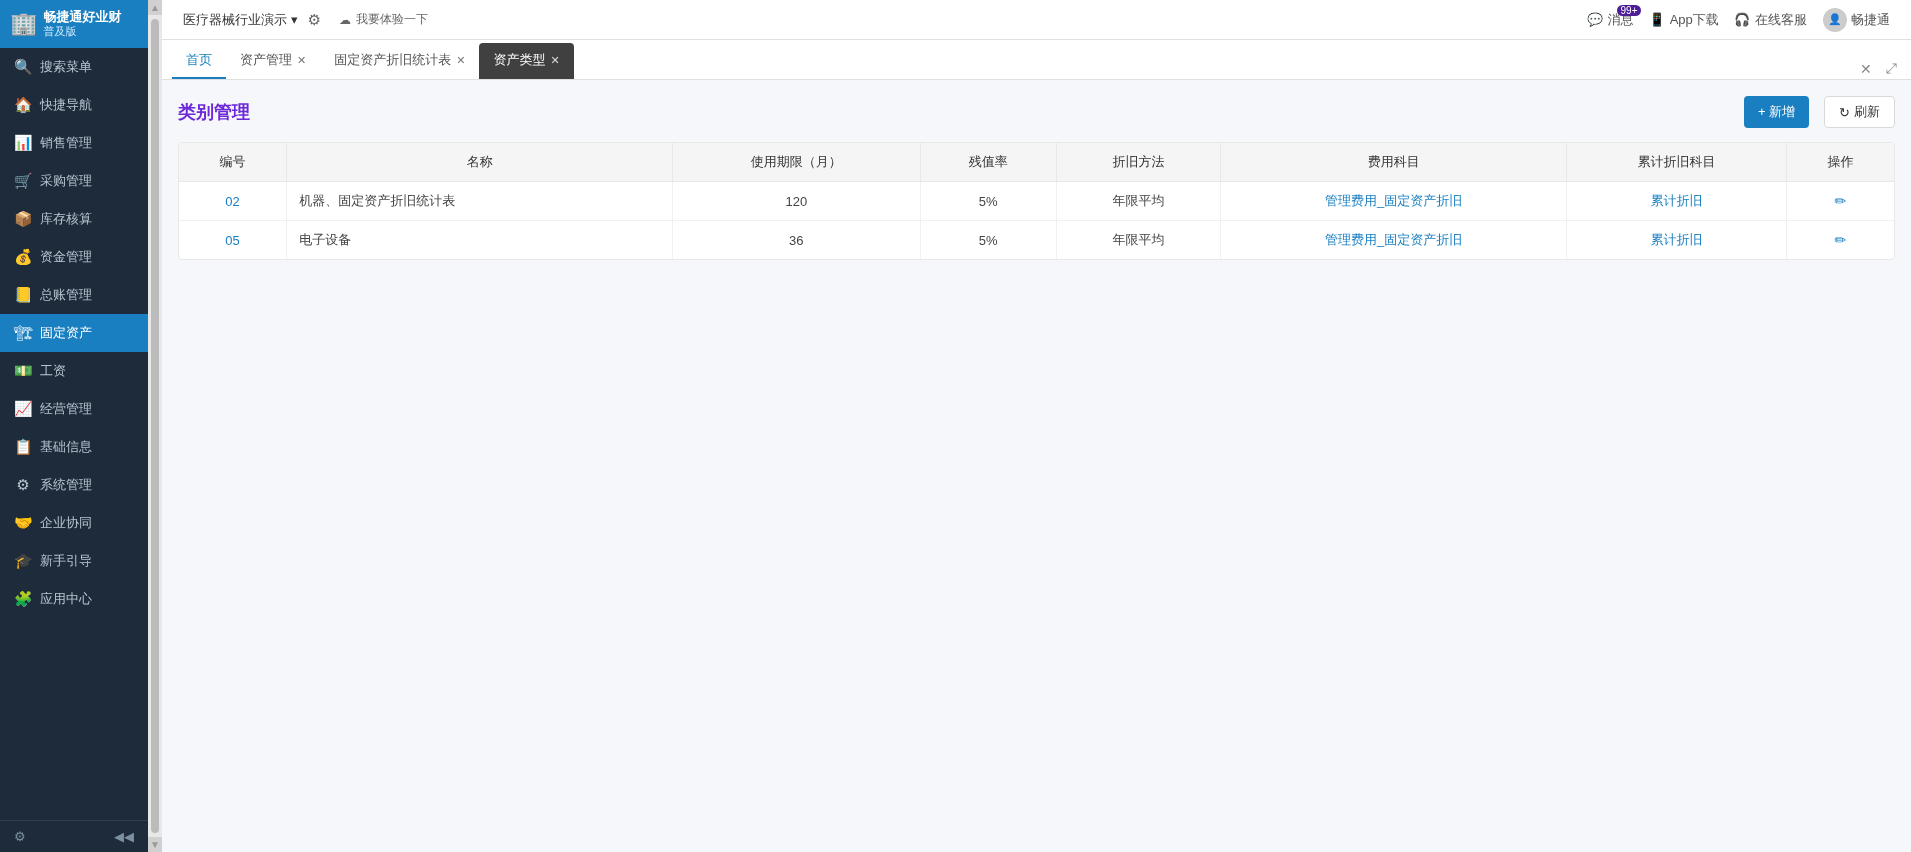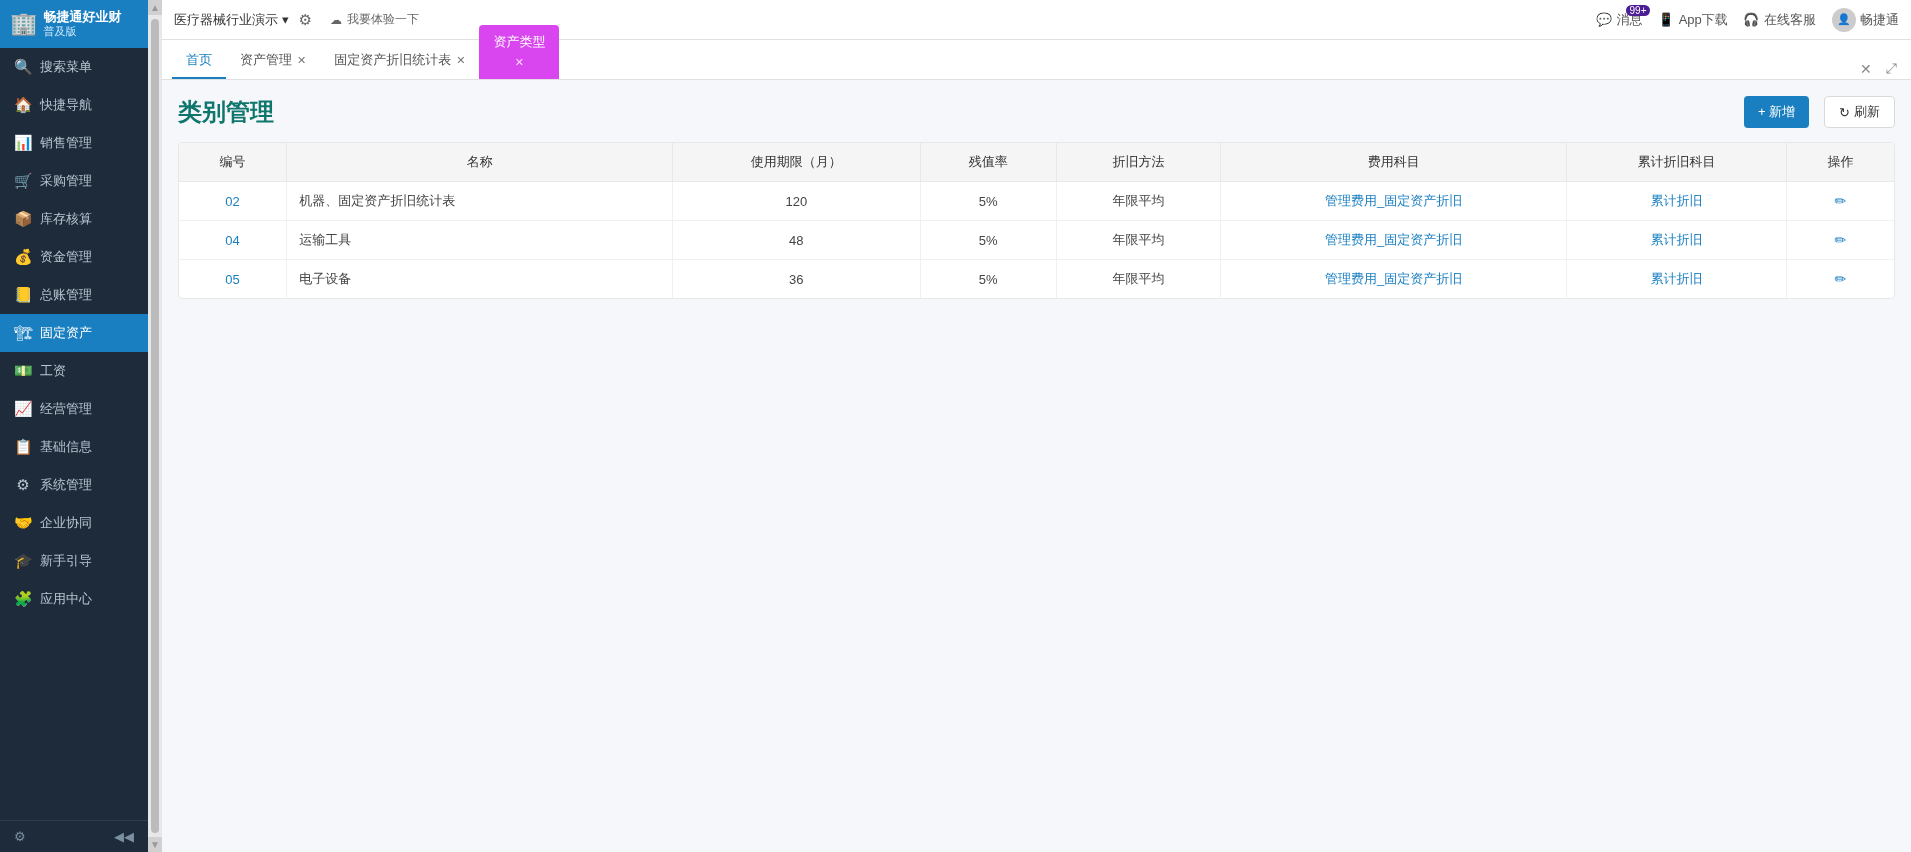--- a/index.html
+++ b/index.html
@@ -50,21 +50,21 @@
     
     .main { flex: 1; display: flex; flex-direction: column; overflow: hidden; }
 
     
     .topbar {
       height: 40px;
       background: #fff;
       border-bottom: 1px solid #e0e0e0;
       display: flex;
       align-items: center;
-      padding: 0 12px;
+      padding: 0 21px;
       gap: 10px;
     }
     .topbar-industry {
       display: flex;
       align-items: center;
       gap: 4px;
       font-size: 13px;
       color: #333;
       cursor: pointer;
     }
@@ -119,39 +119,38 @@
       color: #555;
       cursor: pointer;
       border-bottom: 2px solid transparent;
       display: flex;
       align-items: center;
       gap: 5px;
       white-space: nowrap;
       text-align: right;
     }
     .tab.active {
-      background: #d946ef;
+      background: #404040;
       color: #fff;
       border-radius: 4px 4px 0 0;
-      flex-direction: column;
     }
     .tab .close-btn { font-size: 11px; cursor: pointer; opacity: 0.8; }
     .tab.home { border-bottom: 2px solid #1a7fc1; color: #1a7fc1; }
 
     
     .content { flex: 1; background: #f5f7fa; overflow: auto; padding: 16px; }
 
     
     .page-header {
       display: flex;
       align-items: center;
       justify-content: space-between;
       margin-bottom: 14px;
     }
-    .page-title { font-size: 24px; font-weight: bold; color: #0f766e; }
+    .page-title { font-size: 18px; font-weight: bold; color: #6d28d9; }
     .page-actions { display: flex; gap: 15px; }
     .btn-primary {
       background: #1a7fc1;
       color: #fff;
       border: none;
       border-radius: 4px;
       padding: 6px 14px;
       cursor: pointer;
       font-size: 13px;
       display: flex;
@@ -406,30 +405,20 @@
               <td class="td-id">02</td>
               <td class="td-name">机器、固定资产折旧统计表</td>
               <td class="">120</td>
               <td class="">5%</td>
               <td class="">年限平均</td>
               <td class="td-link">管理费用_固定资产折旧</td>
               <td class="td-link">累计折旧</td>
               <td><span class="edit-icon">✏</span></td>
             </tr>
             <tr>
-              <td class="td-id">04</td>
-              <td class="td-name">运输工具</td>
-              <td class="">48</td>
-              <td class="">5%</td>
-              <td class="">年限平均</td>
-              <td class="td-link">管理费用_固定资产折旧</td>
-              <td class="td-link">累计折旧</td>
-              <td><span class="edit-icon">✏</span></td>
-            </tr>
-            <tr>
               <td class="td-id">05</td>
               <td class="td-name">电子设备</td>
               <td class="">36</td>
               <td class="">5%</td>
               <td class="">年限平均</td>
               <td class="td-link">管理费用_固定资产折旧</td>
               <td class="td-link">累计折旧</td>
               <td><span class="edit-icon">✏</span></td>
             </tr>
           </tbody>

